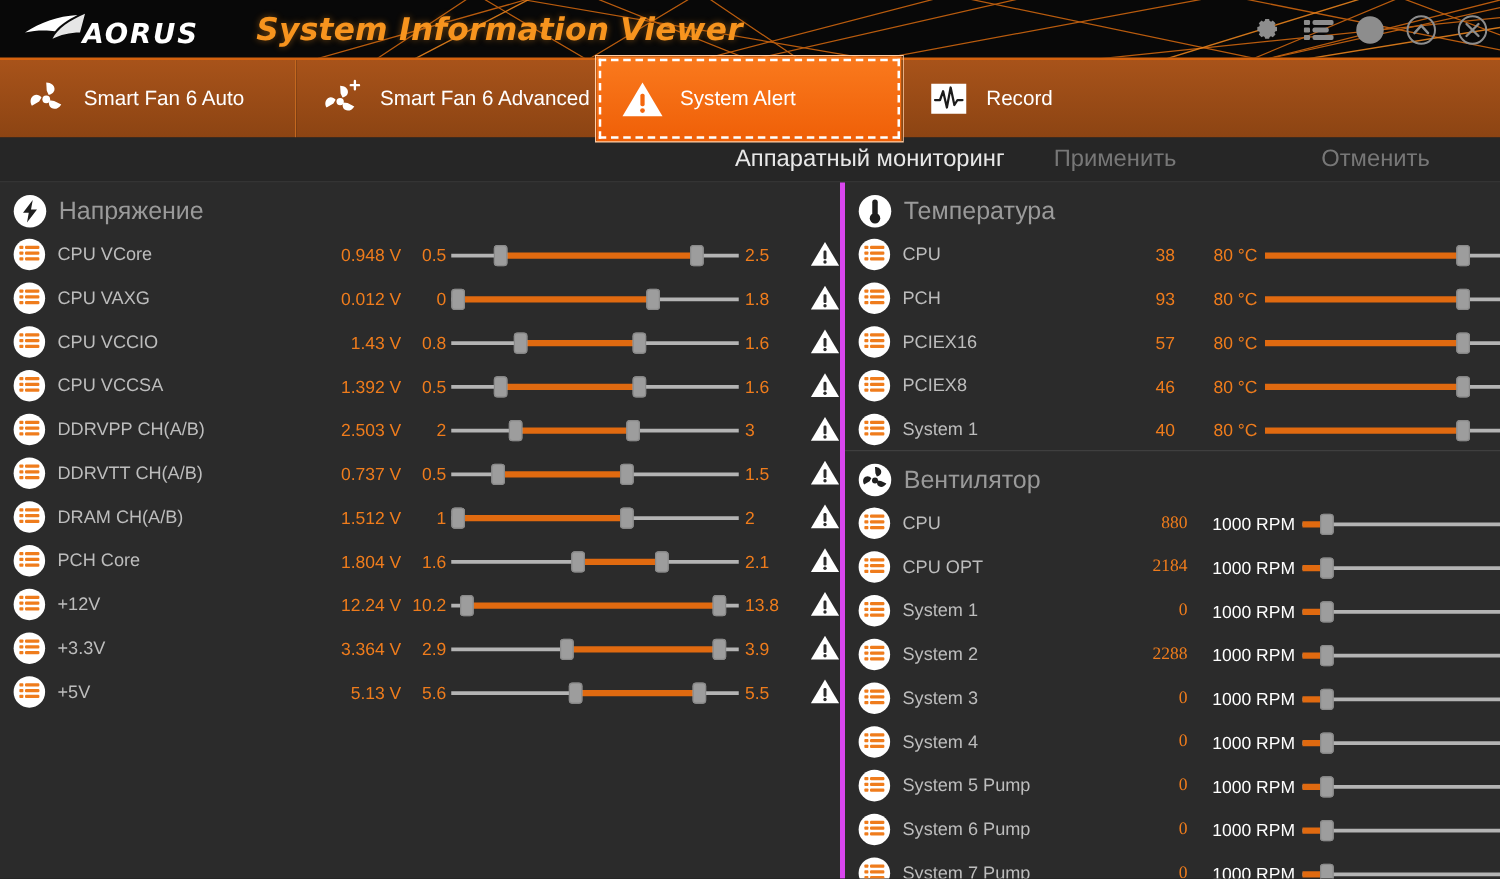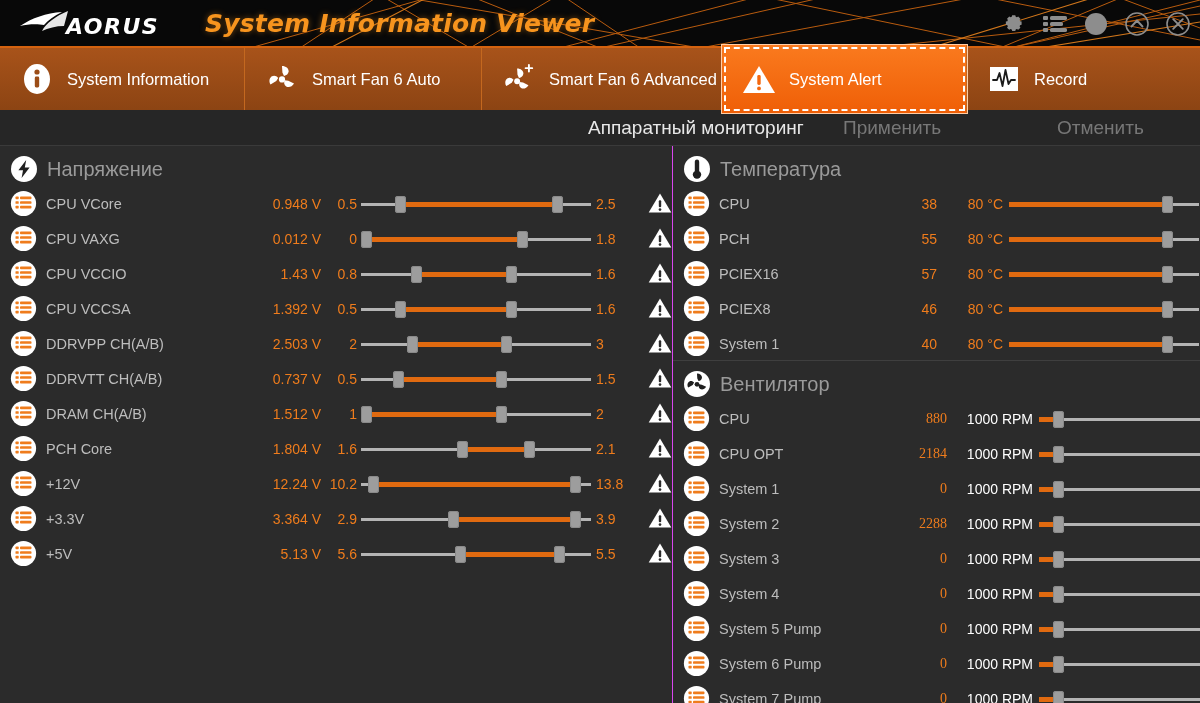--- a/index.html
+++ b/index.html
@@ -79,21 +79,21 @@
     border-bottom:1px solid #3a3a3a;
     position:relative;
   }
   .subitem{ font-size:19px; cursor:pointer; white-space:nowrap; }
   .si-hw{ position:absolute; left:588px; color:#e8e8e8; }
   .si-apply{ position:absolute; left:843px; color:#777777; }
   .si-cancel{ position:absolute; left:1057px; color:#777777; }
 
   
   .panels{ display:flex; height:557px; width:100%; }
-  .panel-left{ width:715px; background:#2b2b2b; position:relative; border-right:1px solid #d946ef; }
+  .panel-left{ width:715px; background:#2b2b2b; position:relative; border-right:4px solid #d946ef; }
   .panel-right{ flex:1; background:#2b2b2b; position:relative; display:flex; flex-direction:column; }
 
   .sec-head{
     display:flex; align-items:center; gap:9px;
     height:34px; padding-left:10px; margin-top:6px;
   }
   .sec-title{ font-size:20px; color:#9a9a9a; font-weight:normal; }
   .sec-ico{ width:28px;height:28px;flex:0 0 auto; }
 
   
@@ -200,30 +200,20 @@
         <svg width="26" height="26" viewBox="0 0 26 26">
           <circle cx="13" cy="13" r="11" fill="none" stroke="#8d8d8d" stroke-width="1.6"></circle>
           <path d="M8.2 8.2 L17.8 17.8 M17.8 8.2 L8.2 17.8" stroke="#8d8d8d" stroke-width="1.9" stroke-linecap="round"></path>
         </svg>
       </div>
     </div>
   </div>
 
   <div class="tabbar">
 
-    <div class="tab t-sysinfo">
-      <span class="tab-icon">
-        <svg width="32" height="32" viewBox="0 0 32 32">
-          <ellipse cx="16" cy="16" rx="13" ry="15" fill="#ffffff"></ellipse>
-          <circle cx="16" cy="9" r="2.6" fill="#9c4d17"></circle>
-          <rect x="13.8" y="13.5" width="4.4" height="11" rx="1.4" fill="#9c4d17"></rect>
-        </svg>
-      </span>
-      <span class="tlabel">System Information</span>
-    </div>
 
     <div class="tab t-fanauto">
       <span class="tab-icon">
         <svg width="34" height="34" viewBox="0 0 34 34" fill="#ffffff">
           <path d="M17 4c4 0 6.6 2.4 6.6 5.2 0 2.6-2.2 4.2-4.6 4.7l-1.6-3.4z"></path>
           <path d="M29 21.5c-2 3.4-5.4 4.3-7.8 2.9-2.2-1.3-2.5-4-1.6-6.2l3.7.5z"></path>
           <path d="M5.5 22.5c-2-3.5-.9-6.8 1.5-8.2 2.2-1.3 4.7-.2 6.2 1.6l-1.9 3.2z"></path>
           <circle cx="17" cy="17.4" r="3.1"></circle>
         </svg>
       </span>
@@ -636,21 +626,21 @@
   <g fill="#ef7c1c">
     <rect x="5.5" y="6.6" width="3.2" height="2.6" rx="0.6"></rect>
                     <rect x="10" y="6.6" width="11.5" height="2.6" rx="0.9"></rect>
     <rect x="5.5" y="11.2" width="3.2" height="2.6" rx="0.6"></rect>
                     <rect x="10" y="11.2" width="11.5" height="2.6" rx="0.9"></rect>
     <rect x="5.5" y="15.8" width="3.2" height="2.6" rx="0.6"></rect>
                     <rect x="10" y="15.8" width="11.5" height="2.6" rx="0.9"></rect>
   </g>
                 </svg></span>
               <span class="rlabel">PCH</span>
-              <span class="t-cur">55</span>
+              <span class="t-cur">93</span>
               <span class="t-thr">80 °C</span>
               <span class="sbar">
        <span class="track"></span>
        <span class="fill" style="width:83%"></span>
        <span class="handle" style="left:calc(83% - 5px)"></span>
      </span>
             </div>
             <div class="row">
               <span class="ico-list"><svg width="27" height="27" viewBox="0 0 27 27">
   <circle cx="13.5" cy="13.5" r="12.6" fill="#ffffff"></circle>

